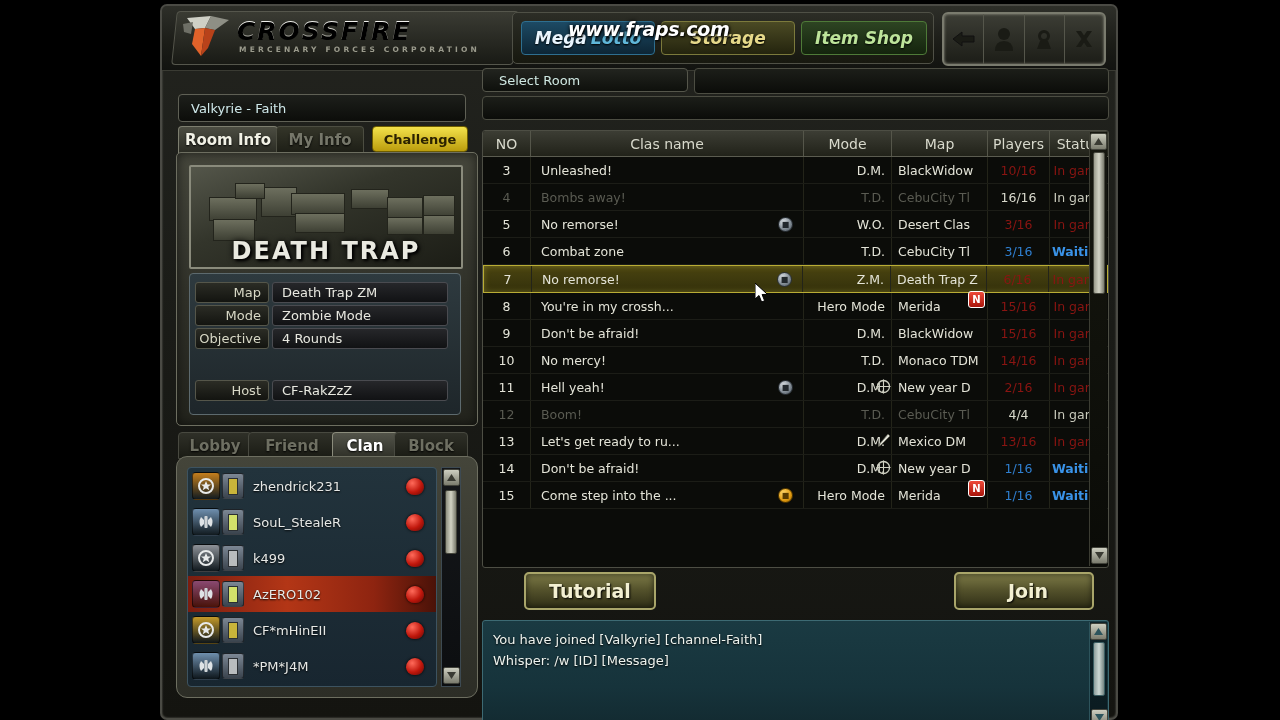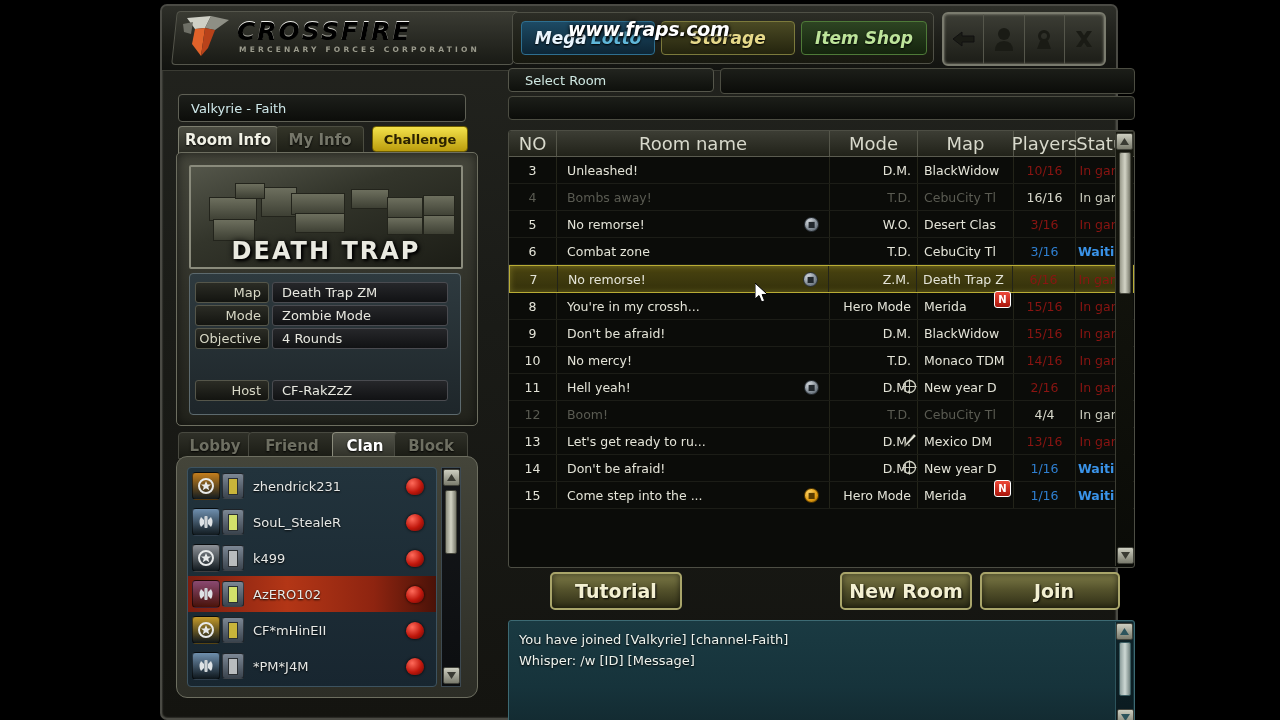--- a/index.html
+++ b/index.html
@@ -149,21 +149,21 @@
     background:linear-gradient(180deg,#7c8794,#3a434d);
     border:1px solid rgba(0,0,0,.5);display:flex;align-items:flex-end;
     justify-content:center;padding-bottom:3px;box-sizing:border-box;}
   .clname{font-size:13px;color:#e6e8e6;flex:1;text-shadow:0 1px 2px #000;}
   .gem{width:18px;height:17px;margin-right:12px;
     background:radial-gradient(circle at 35% 30%,#ff6a5a,#c0170c 55%,#5e0804);
     border-radius:50% 50% 45% 45%/55% 55% 45% 45%;
     box-shadow:0 0 3px #000;}
 
   
-  #rightpanel{position:absolute;left:320px;top:62px;width:625px;height:650px;margin-left:26px;}
+  #rightpanel{position:absolute;left:320px;top:62px;width:625px;height:650px;}
 
   #selbar{position:absolute;left:0;top:0;width:625px;height:24px;}
   #selroom{position:absolute;left:0;top:0;width:206px;height:24px;
     background:linear-gradient(180deg,#22241f 0%,#0e100c 100%);
     border:1px solid #55564b;border-radius:4px;display:flex;align-items:center;
     padding-left:16px;box-sizing:border-box;font-size:13px;color:#cfe8e2;cursor:pointer;}
   #selblank{position:absolute;left:212px;top:0;width:413px;height:24px;
     background:linear-gradient(180deg,#1c1e19 0%,#0b0c09 100%);
     border:1px solid #4c4d42;border-radius:4px;}
   #selbar2{position:absolute;left:0;top:28px;width:625px;height:22px;
@@ -171,21 +171,21 @@
     border:1px solid #4c4d42;border-radius:4px;}
 
   
   #table{position:absolute;left:0;top:62px;width:625px;height:436px;
     background:#0b0c09;border:1px solid #4d4e44;border-radius:3px;
     overflow:hidden;}
   #thead{display:flex;height:25px;
     background:linear-gradient(180deg,#3c3d34 0%,#212219 100%);
     border-bottom:1px solid #5b5c50;}
   #thead div{display:flex;align-items:center;justify-content:center;
-    font-size:18px;color:#d8d9cc;border-right:1px solid #55564a;
+    font-size:14px;color:#d8d9cc;border-right:1px solid #55564a;
     box-sizing:border-box;}
   .c-no{width:48px;} .c-name{flex:1;} .c-mode{width:88px;}
   .c-map{width:96px;} .c-players{width:62px;} .c-status{width:58px;border-right:none !important;}
 
   .trow{display:flex;height:26px;position:relative;cursor:pointer;
     border-bottom:1px solid #1c1d17;}
   .trow.sel{background:linear-gradient(180deg,#4a4410 0%,#33300b 100%);
     border:1px solid #b9ad35;box-shadow:inset 0 0 6px rgba(210,195,70,.35);}
   .trow div{display:flex;align-items:center;font-size:12.5px;
     box-sizing:border-box;border-right:1px solid #232419;}
@@ -472,21 +472,21 @@
 
       <div id="selbar">
         <div id="selroom">Select Room</div>
         <div id="selblank"></div>
       </div>
       <div id="selbar2"></div>
 
       <div id="table">
         <div id="thead">
           <div class="c-no">NO</div>
-          <div class="c-name">Room name</div>
+          <div class="c-name">Clas name</div>
           <div class="c-mode">Mode</div>
           <div class="c-map">Map</div>
           <div class="c-players">Players</div>
           <div class="c-status">Status</div>
         </div>
         <div id="tbody">
             <div class="trow">
               <div class="c-no">3</div>
               <div class="c-name">Unleashed!</div>
               <div class="c-mode">D.M.</div>
@@ -610,21 +610,20 @@
           <div class="sbtn" style="position:absolute;left:1px;bottom:1px;">
             <svg width="9" height="7" viewBox="0 0 9 7">
                 <path d="M4.5 7 L0 0 L9 0 Z" fill="#3a3b33"></path>
               </svg>
           </div>
         </div>
       </div>
 
       <div id="actions">
         <div class="gbtn" id="btn-tutorial">Tutorial</div>
-        <div class="gbtn" id="btn-newroom">New Room</div>
         <div class="gbtn" id="btn-join">Join</div>
       </div>
 
       <div id="chat">
         <div id="chatlines">
             <div class="chatline">You have joined [Valkyrie] [channel-Faith]</div>
             <div class="chatline">Whisper: /w [ID] [Message]</div>
           </div>
         <div id="cscroll">
           <div class="sbtn">

